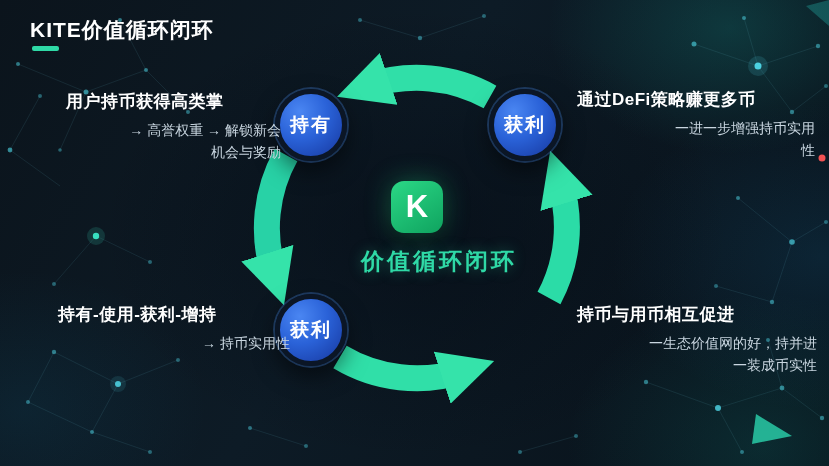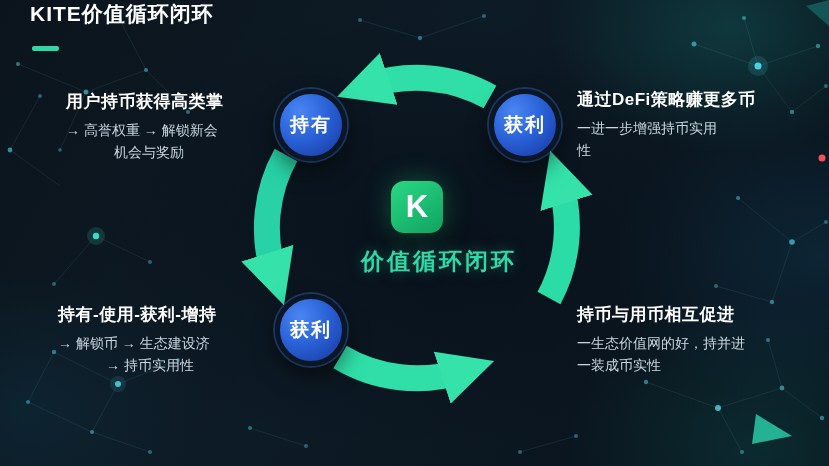--- a/index.html
+++ b/index.html
@@ -11,21 +11,21 @@
       radial-gradient(260px 180px at 88% 6%, rgba(28,190,175,0.20), transparent 70%),
       radial-gradient(300px 220px at 99% 55%, rgba(30,140,200,0.14), transparent 70%),
       radial-gradient(280px 220px at 92% 96%, rgba(25,170,160,0.16), transparent 70%),
       radial-gradient(260px 200px at 3% 88%, rgba(20,120,160,0.12), transparent 70%),
       linear-gradient(120deg,#0b141c 0%,#0d1b26 45%,#081119 100%);
   }
   .bg-net{position:absolute;left:0;top:0;z-index:0;}
   .arrows{position:absolute;left:0;top:0;z-index:1;}
 
   .page-title{
-    position:absolute;left:30px;top:0;z-index:3;margin:0;
+    position:absolute;left:30px;top:16px;z-index:3;margin:0;
     font-size:21px;font-weight:800;color:#ffffff;letter-spacing:1px;
   }
   .title-underline{
     position:absolute;left:32px;top:46px;width:27px;height:5px;z-index:3;
     background:#2fd9a6;border-radius:2px;
   }
 
   .node{
     position:absolute;width:62px;height:62px;border-radius:50%;z-index:2;
     border:5px solid #0b1626;
@@ -48,21 +48,21 @@
     color:#fff;font-weight:800;font-size:31px;
   }
   .center-label{
     position:absolute;left:317px;top:246px;width:200px;z-index:2;
     text-align:right;font-size:23px;font-weight:800;color:#2fd9a6;letter-spacing:3px;
     text-shadow:0 0 14px rgba(47,217,166,.35);
   }
 
   .block{position:absolute;z-index:3;}
   .block-heading{margin:0 0 7px 0;font-size:17px;font-weight:800;color:#ffffff;letter-spacing:.5px;}
-  .block-line{font-size:14px;color:#c9d6e0;line-height:1.55;}
+  .block-line{font-size:14px;color:#c9d6e0;line-height:1.55;text-align:right;}
   .indent{margin-left:48px;}
   .blk-tl{left:66px;top:90px;width:215px;}
   .blk-tr{left:577px;top:88px;width:238px;}
   .blk-bl{left:58px;top:303px;width:232px;}
   .blk-br{left:577px;top:303px;width:240px;}
 </style>
 </head>
 <body>
 
 <div class="stage">
@@ -167,21 +167,20 @@
   </div>
 
   <div class="block blk-tr">
     <p class="block-heading">通过DeFi策略赚更多币</p>
     <div class="block-line">一进一步增强持币实用</div>
     <div class="block-line">性</div>
   </div>
 
   <div class="block blk-bl">
     <p class="block-heading">持有-使用-获利-增持</p>
-    <div class="block-line">→ 解锁币 → 生态建设济</div>
     <div class="block-line indent">→ 持币实用性</div>
   </div>
 
   <div class="block blk-br">
     <p class="block-heading">持币与用币相互促进</p>
     <div class="block-line">一生态价值网的好，持并进</div>
     <div class="block-line">一装成币实性</div>
   </div>
 
 </div>

